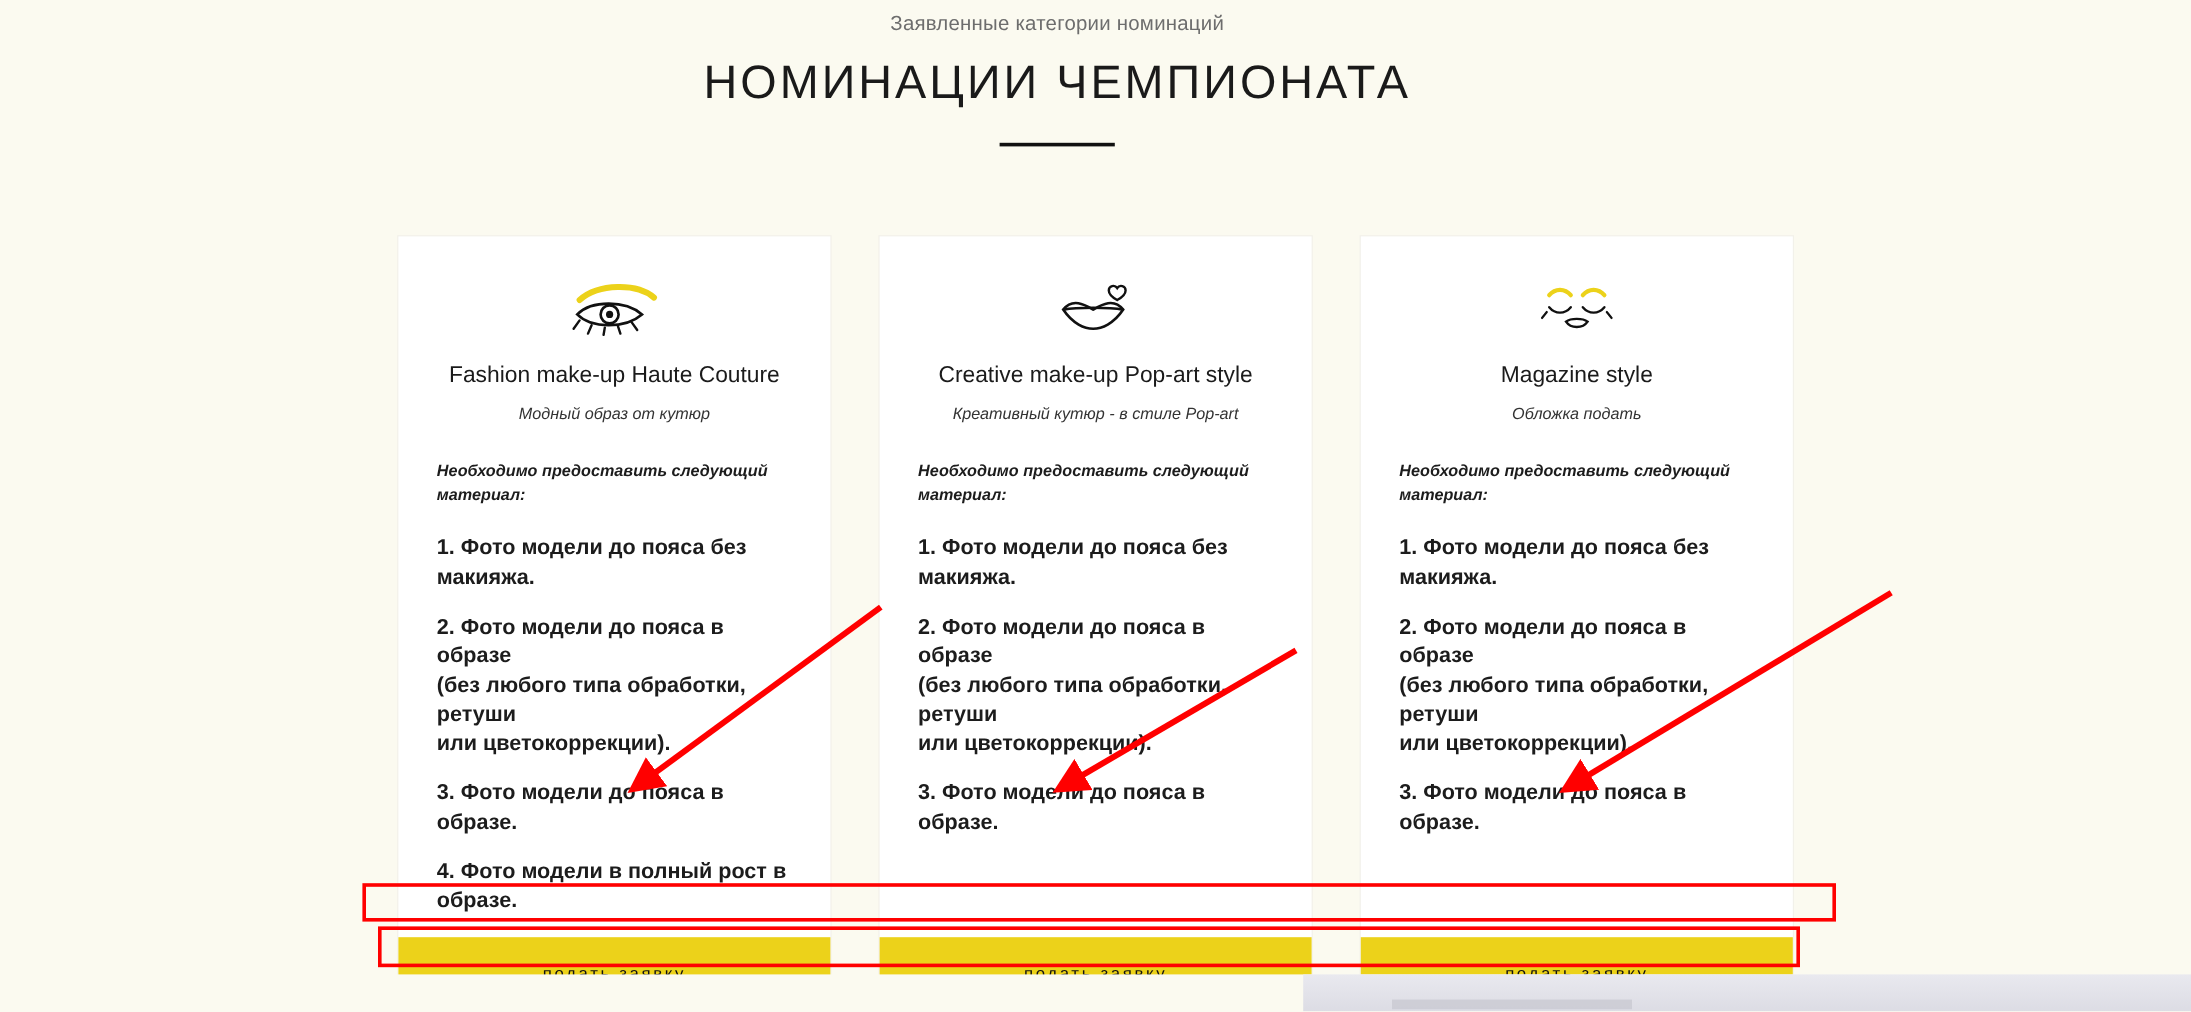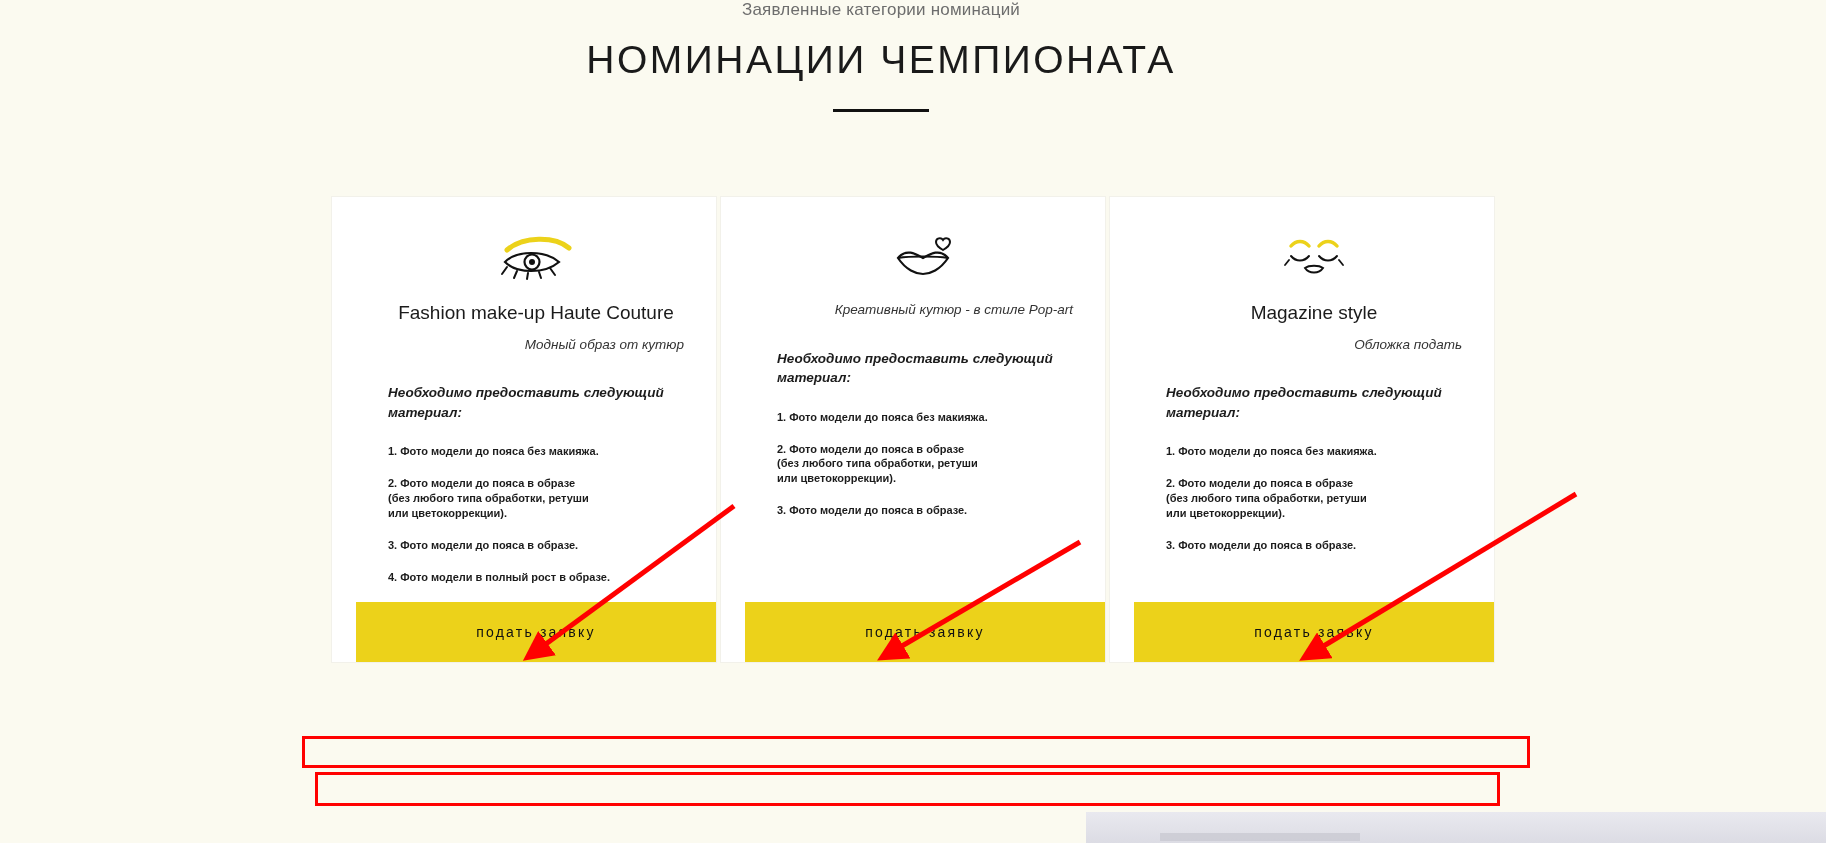--- a/index.html
+++ b/index.html
@@ -19,20 +19,21 @@
     overflow: hidden;
   }
 
   
   .header {
     position: absolute;
     top: 0;
     left: 0;
     width: 1762px;
     text-align: center;
+    padding-top: 10px;
     box-sizing: border-box;
   }
   .eyebrow {
     font-size: 17px;
     color: #6d6d6d;
     letter-spacing: 0.2px;
     margin: 0 0 6px 0;
     font-weight: 400;
   }
   .main-title {
@@ -58,21 +59,20 @@
     width: 1162px;
     display: flex;
     justify-content: space-between;
   }
   .card {
     width: 360px;
     background: #ffffff;
     display: flex;
     flex-direction: column;
     box-shadow: 0 0 0 1px #f2f1ea;
-    padding-left: 24px;
   }
   .card-body {
     padding: 34px 32px 18px 32px;
     flex: 1 1 auto;
     box-sizing: border-box;
   }
   .card-icon {
     height: 52px;
     display: flex;
     align-items: center;
@@ -81,37 +81,37 @@
   }
   .card-title {
     text-align: center;
     font-size: 19px;
     color: #1b1b1b;
     font-weight: 400;
     margin: 0 0 10px 0;
     line-height: 1.3;
   }
   .card-subtitle {
-    text-align: right;
+    text-align: center;
     font-size: 13.5px;
     font-style: italic;
     color: #333333;
     margin: 0 0 30px 0;
     line-height: 1.3;
   }
   .card-intro {
     font-size: 13.5px;
     color: #1c1c1c;
     font-weight: bold;
     line-height: 1.45;
     margin: 0 0 22px 0;
     font-style: italic;
   }
   .card-item {
-    font-size: 11px;
+    font-size: 18px;
     color: #1c1c1c;
     font-weight: bold;
     line-height: 1.35;
     margin: 0 0 17px 0;
     white-space: pre-line;
   }
   .card-item:last-child { margin-bottom: 0; }
   .card-button {
     background: #ecd21a;
     color: #111;
@@ -214,20 +214,21 @@
 
     <div class="card">
       <div class="card-body">
         <div class="card-icon">
           <svg width="78" height="46" viewBox="0 0 78 46" fill="none">
             <path d="M57 6 c2-3 7-2 7 2 c0 4-7 8-7 8 s-7-4-7-8 c0-4 5-5 7-2 z" stroke="#111" stroke-width="2" fill="none"></path>
             <path d="M12 24 C20 14, 30 20, 37 24 C44 20, 54 14, 62 24 C54 36, 44 40, 37 40 C30 40, 20 36, 12 24 Z" stroke="#111" stroke-width="2.2" fill="none"></path>
             <path d="M12 24 C24 22, 50 22, 62 24" stroke="#111" stroke-width="2.2" fill="none"></path>
           </svg>
         </div>
+        <h2 class="card-title">Creative make-up Pop-art style</h2>
         <p class="card-subtitle">Креативный кутюр - в стиле Pop-art</p>
         <p class="card-intro">Необходимо предоставить
 следующий материал:</p>
         <p class="card-item">1. Фото модели до пояса без макияжа.</p>
         <p class="card-item">2. Фото модели до пояса в образе
 (без любого типа обработки, ретуши
 или цветокоррекции).</p>
         <p class="card-item">3. Фото модели до пояса в образе.</p>
       </div>
       <button class="card-button">подать заявку</button>

